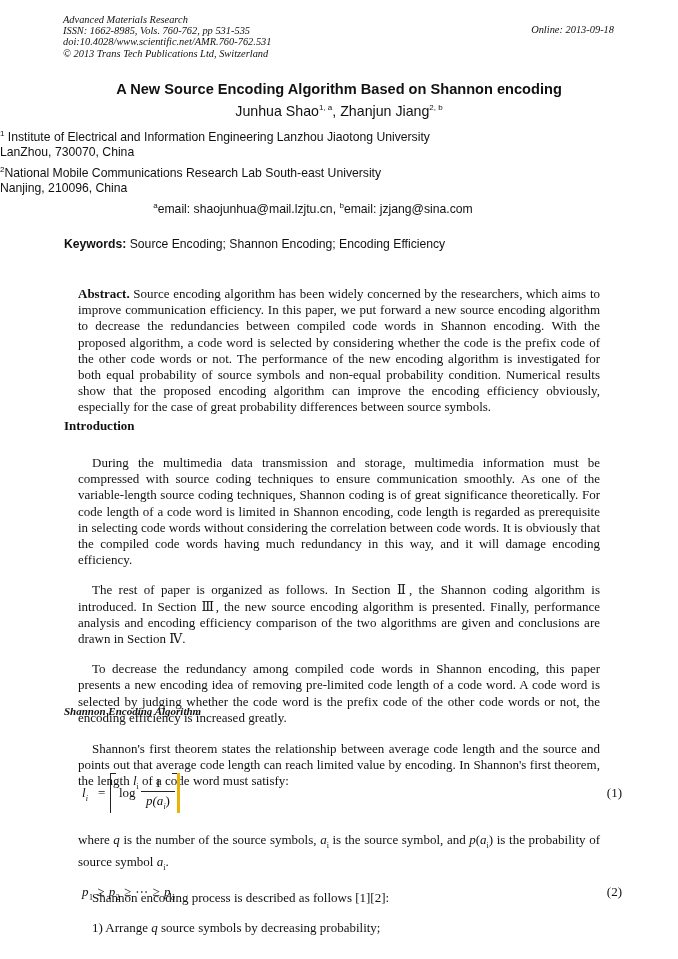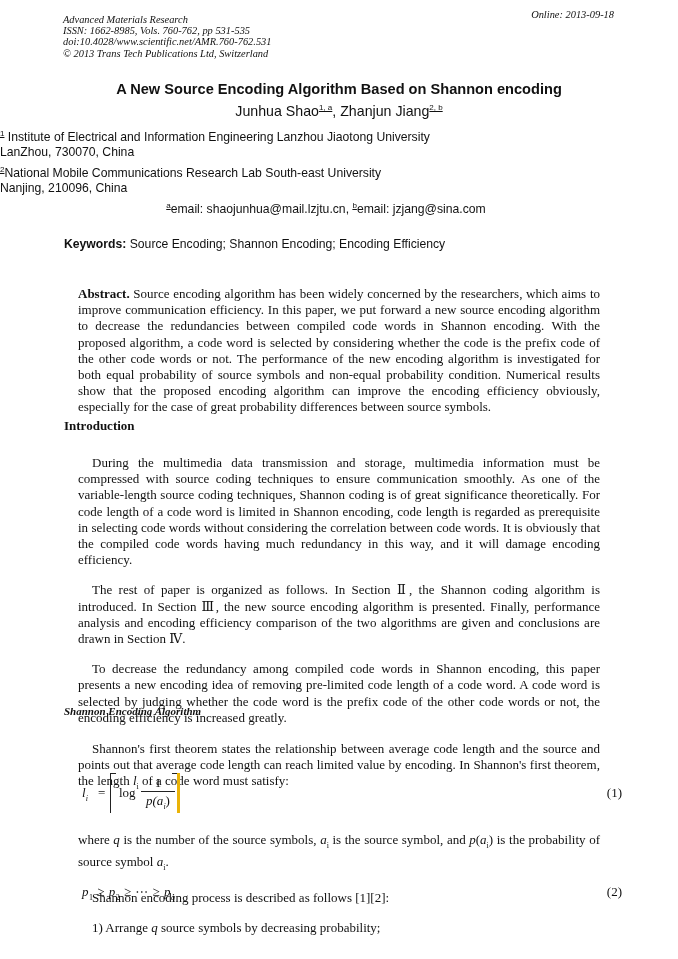--- a/index.html
+++ b/index.html
@@ -2,30 +2,30 @@
 <html><head>
 <meta charset="utf-8">
 <style>
   html, body { margin: 0; padding: 0; background: #ffffff; }
   body { width: 678px; height: 959px; position: relative; overflow: hidden; color: #111; }
   .page { position: absolute; left: 0; top: 0; width: 678px; height: 959px; }
   .serif { font-family: "Liberation Serif", "DejaVu Serif", serif; }
   .sans { font-family: "Liberation Sans", "DejaVu Sans", sans-serif; text-align: center; }
 
   .hdr-left { position: absolute; left: 63px; top: 14px; font-size: 10.4px; line-height: 11.2px; font-style: italic; }
-  .hdr-right { position: absolute; right: 64px; top: 9px; font-size: 10.4px; line-height: 11.2px; font-style: italic; margin-left: 23px; }
+  .hdr-right { position: absolute; right: 64px; top: 24px; font-size: 10.4px; line-height: 11.2px; font-style: italic; margin-left: 23px; }
 
   .title { position: absolute; left: 0; width: 678px; top: 81px; text-align: center; font-weight: bold; font-size: 14.6px; }
   .authors { position: absolute; left: 0; width: 678px; top: 103px; text-align: center; font-size: 14.2px; }
-  .authors sup, .aff sup, .email sup { font-size: 8px; vertical-align: super; line-height: 0; text-decoration: underline; }
+  .authors sup, .aff sup, .email sup { font-size: 8px; vertical-align: super; line-height: 0; }
 
   .aff { position: absolute; left: 0; width: 678px; text-align: left; font-size: 12.2px; line-height: 15px; }
   .aff1 { top: 130px; }
   .aff2 { top: 166px; }
-  .email { position: absolute; left: 0; width: 626px; top: 202px; text-align: center; font-size: 12.2px; padding-left: 13px; }
+  .email { position: absolute; left: 0; width: 626px; top: 202px; text-align: center; font-size: 12.2px; }
 
   .keywords { position: absolute; left: 64px; top: 237px; font-size: 12.2px; }
   .keywords b { font-weight: bold; }
 
   .block { position: absolute; left: 64px; width: 550px; font-size: 13px; line-height: 16.2px; text-align: justify; }
   .block p { margin: 14px; }
   .indent { text-indent: 14px; }
   .abstract { top: 272px; }
   .abstract b { font-weight: bold; }
 

